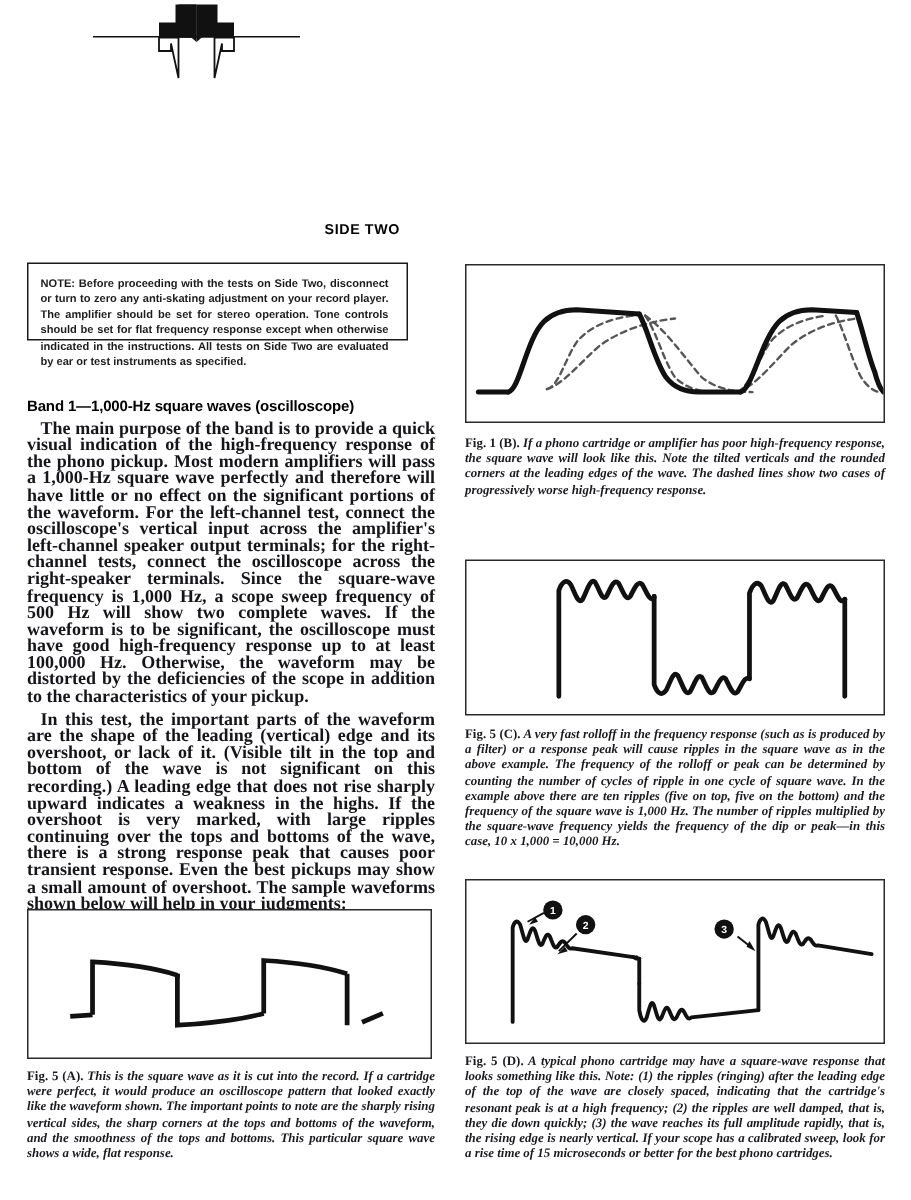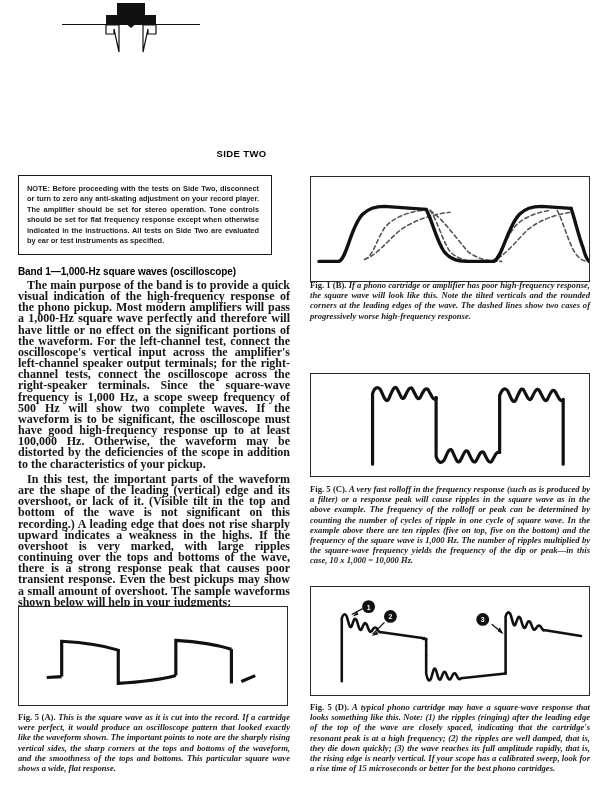--- a/index.html
+++ b/index.html
@@ -38,21 +38,21 @@
     letter-spacing: 0.4px;
     color: #000;
   }
 
   
   #note-box {
     position: absolute;
     left: 18px;
     top: 175px;
     width: 254px;
-    height: 80px;
+    height: 52px;
     border: 1.6px solid #1a1a1a;
     padding: 8px 12px 6px 8px;
     box-sizing: border-box;
   }
   #note-text {
     font-family: "Liberation Sans", sans-serif;
     font-size: 7.4px;
     line-height: 10.4px;
     text-align: justify;
     color: #1c1c1c;
@@ -114,21 +114,21 @@
     text-align: justify;
     font-style: italic;
     color: #1a1a1f;
     font-weight: 600;
   }
   .caption .cap-label {
     font-style: normal;
     font-weight: bold;
   }
   #cap-a { left: 18px;  top: 712px; width: 272px; }
-  #cap-b { left: 310px; top: 280px; width: 280px; font-family: Liberation Serif, serif; }
+  #cap-b { left: 310px; top: 290px; width: 280px; font-family: Liberation Serif, serif; }
   #cap-c { left: 310px; top: 484px; width: 280px; }
   #cap-d { left: 310px; top: 702px; width: 280px; }
 
   
   .callout-num {
     font-family: "Liberation Sans", sans-serif;
     font-size: 7px;
     font-weight: bold;
     fill: #ffffff;
   }

